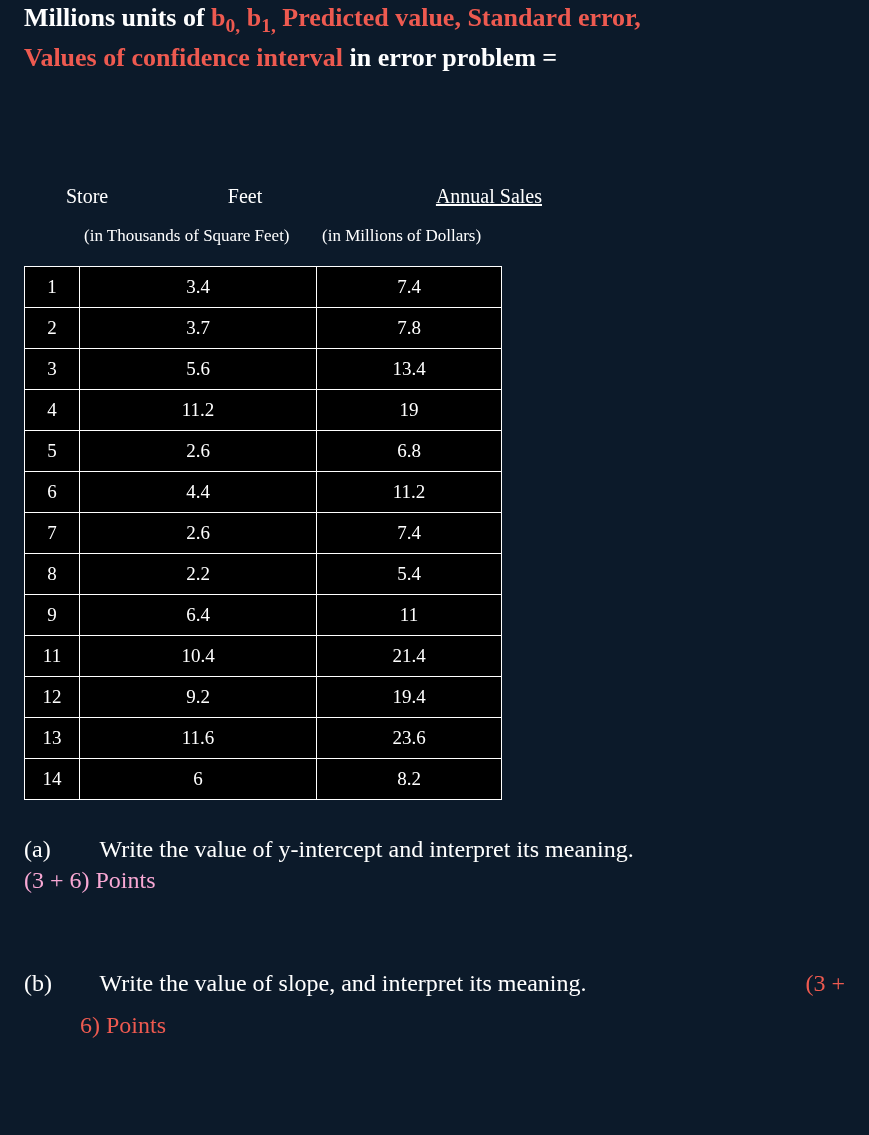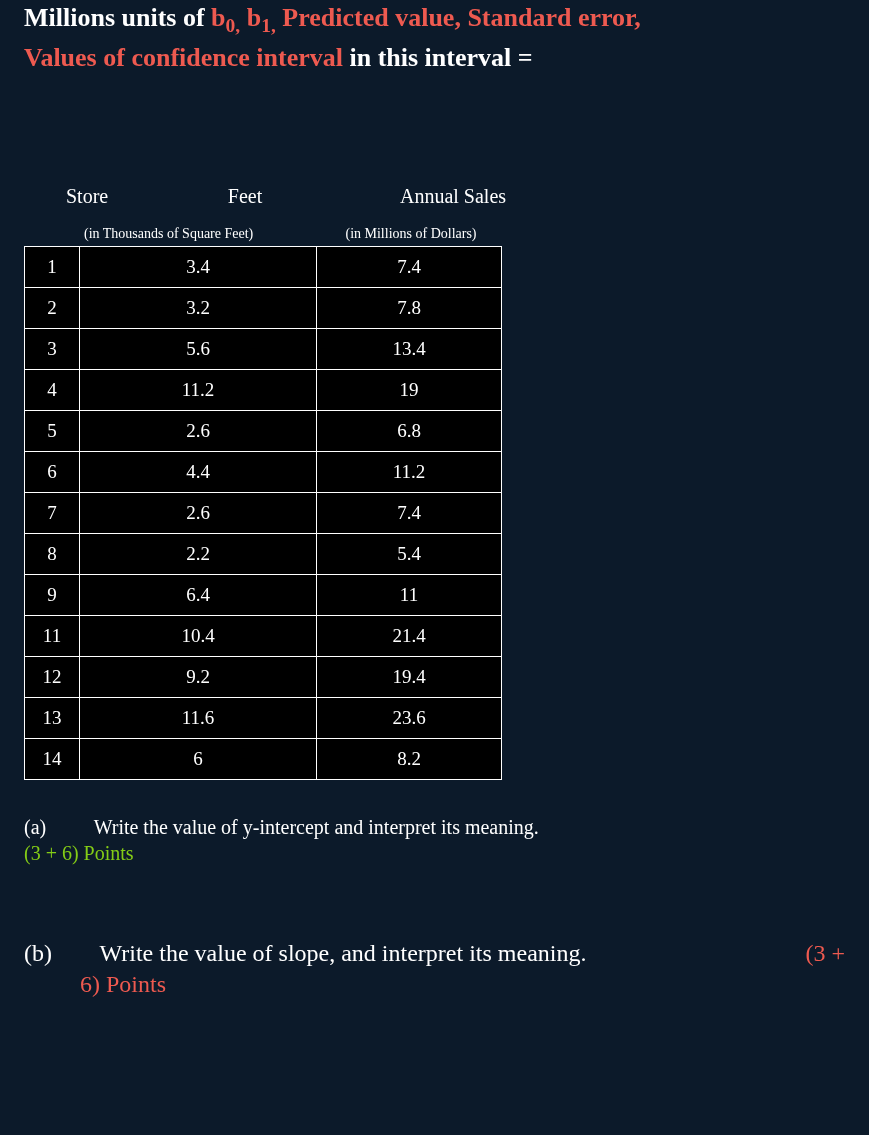--- a/index.html
+++ b/index.html
@@ -28,61 +28,61 @@
   }
   .col-headers {
     display: flex;
     font-size: 20px;
     color: #ffffff;
     margin-bottom: 18px;
     margin-left: 42px;
   }
   .col-headers .h1 { width: 60px; }
   .col-headers .h2 { width: 238px; text-align: center; }
-  .col-headers .h3 { width: 178px; text-align: center; }
+  .col-headers .h3 { width: 178px; text-align: right; text-decoration: underline; }
   .sub-headers {
     display: flex;
-    font-size: 14px;
-    color: #ffffff;
-    margin-bottom: 4px;
+    font-size: 17px;
+    color: #ffffff;
+    margin-bottom: 20px;
   }
   .sub-headers .s1 { width: 60px; }
   .sub-headers .s2 { width: 238px; text-align: left; padding-left: 0; }
-  .sub-headers .s3 { width: 178px; text-align: center; }
+  .sub-headers .s3 { width: 178px; text-align: left; }
   table.data {
     border-collapse: collapse;
     table-layout: fixed;
     width: 476px;
   }
   table.data td {
     border: 1px solid #ffffff;
     background: #000000;
     color: #ffffff;
     font-size: 19px;
     text-align: center;
     vertical-align: middle;
     height: 40px;
     padding: 0;
   }
   table.data td.c-store { width: 54px; }
   table.data td.c-area { width: 236px; }
   table.data td.c-sales { width: 184px; }
 
   .qa {
-    font-size: 20px;
+    font-size: 24px;
     color: #ffffff;
     margin-top: 34px;
     line-height: 1.3;
   }
   .qa .label {
     display: inline-block;
     min-width: 40px;
   }
   .qa .points {
-    color: #84cc16;
+    color: #f9a8d4;
   }
   .qb {
     font-size: 24px;
     color: #ffffff;
     margin-top: 72px;
     line-height: 1.3;
     position: relative;
   }
   .qb .label {
     display: inline-block;
@@ -92,30 +92,31 @@
     color: #ee5a50;
   }
   .qb-line1 {
     display: flex;
     justify-content: space-between;
     margin-top: 33px;
   }
   .qb-line2 {
     padding-left: 56px;
     color: #ee5a50;
+    margin-top: 11px;
   }
 </style>
 </head>
 <body>
 
 <div class="page">
 
   <div class="heading">
     <span class="plain">Millions units of </span><span class="hl"><span>b</span><sub>0,</sub></span><span class="hl"><span> b</span><sub>1,</sub></span><span class="hl"> Predicted value, Standard error,</span><br>
-    <span class="hl">Values of confidence interval</span><span class="plain"> in this interval =</span>
+    <span class="hl">Values of confidence interval</span><span class="plain"> in error problem =</span>
   </div>
 
   <div class="col-headers">
     <div class="h1">Store</div>
     <div class="h2">Feet</div>
     <div class="h3">Annual Sales</div>
   </div>
 
   <div class="sub-headers">
     <div class="s1"></div>
@@ -125,21 +126,21 @@
 
   <table class="data">
     <tbody>
       <tr>
           <td class="c-store">1</td>
           <td class="c-area">3.4</td>
           <td class="c-sales">7.4</td>
         </tr>
       <tr>
           <td class="c-store">2</td>
-          <td class="c-area">3.2</td>
+          <td class="c-area">3.7</td>
           <td class="c-sales">7.8</td>
         </tr>
       <tr>
           <td class="c-store">3</td>
           <td class="c-area">5.6</td>
           <td class="c-sales">13.4</td>
         </tr>
       <tr>
           <td class="c-store">4</td>
           <td class="c-area">11.2</td>

